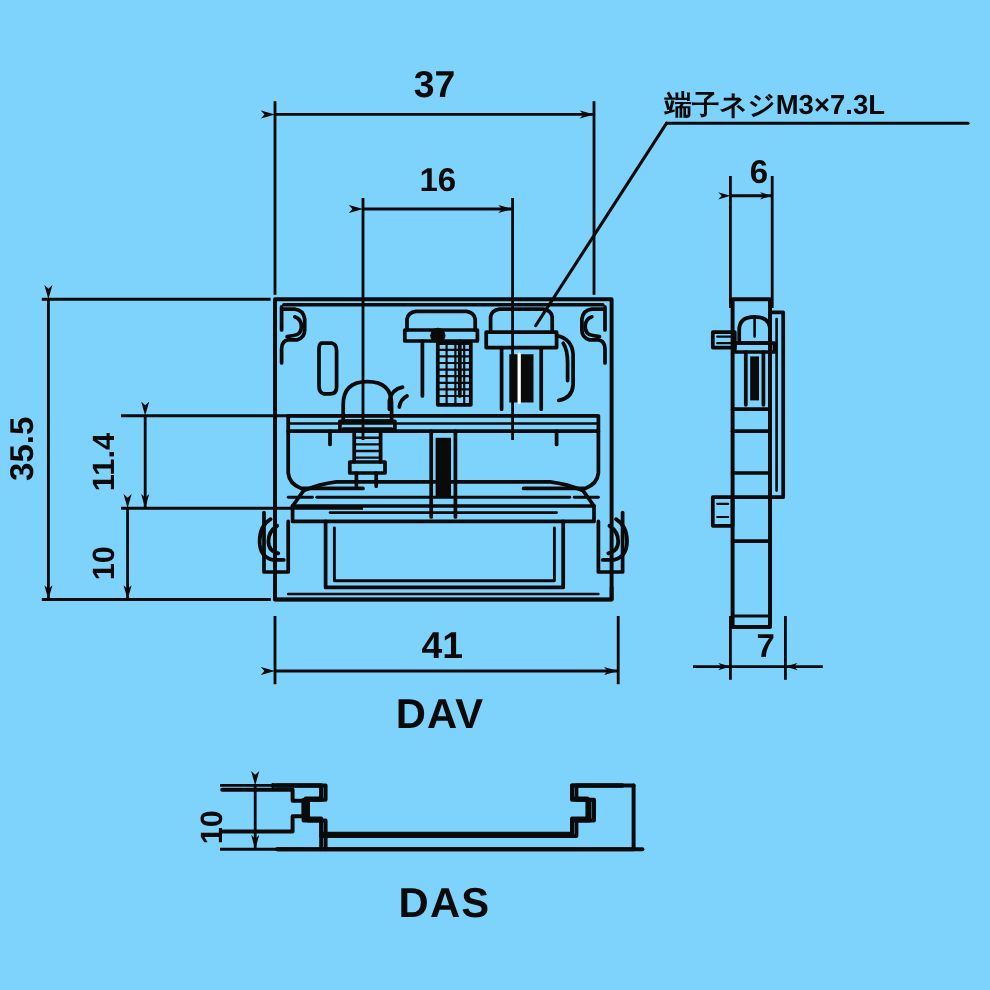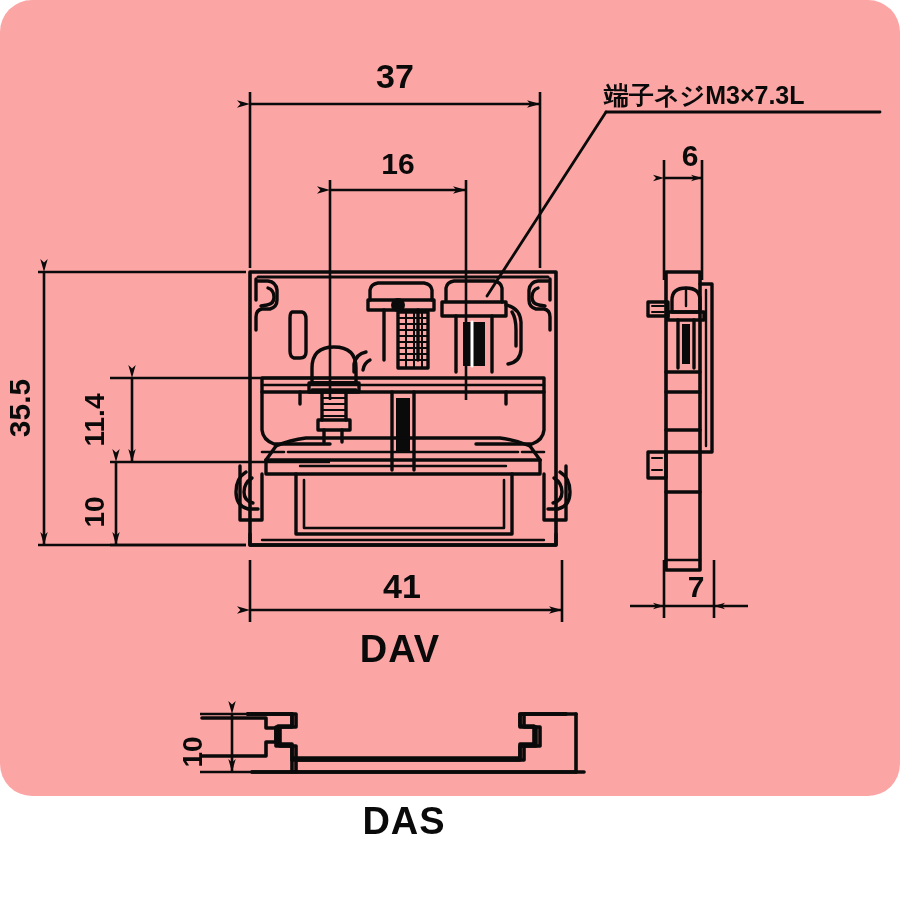--- a/index.html
+++ b/index.html
@@ -2,21 +2,21 @@
 <html><head>
 <meta charset="utf-8">
 <title>DAV / DAS Terminal Block Drawing</title>
 <style>
   html,body{margin:0;padding:0;background:#ffffff;}
   body{
     width:900px;height:900px;overflow:hidden;
     font-family:"Liberation Sans","DejaVu Sans",sans-serif;
     color:#000;
   }
-  #sheet{position:relative;width:900px;height:796px;background:#fca5a5;border-radius:32px;}
+  #sheet{position:relative;width:900px;height:900px;background:#7dd3fc;}
   #sheet svg{position:absolute;inset:0;display:block;}
   .dimtext{
     font-family:"Liberation Sans","DejaVu Sans",sans-serif;
     font-weight:700;fill:#0a0a0a;
   }
   .t28{font-size:28px;}
   .t30{font-size:30px;}
   .t34{font-size:34px;}
   .note{font-size:25px;letter-spacing:0px;}
   .viewlabel{font-size:38px;letter-spacing:1px;}

